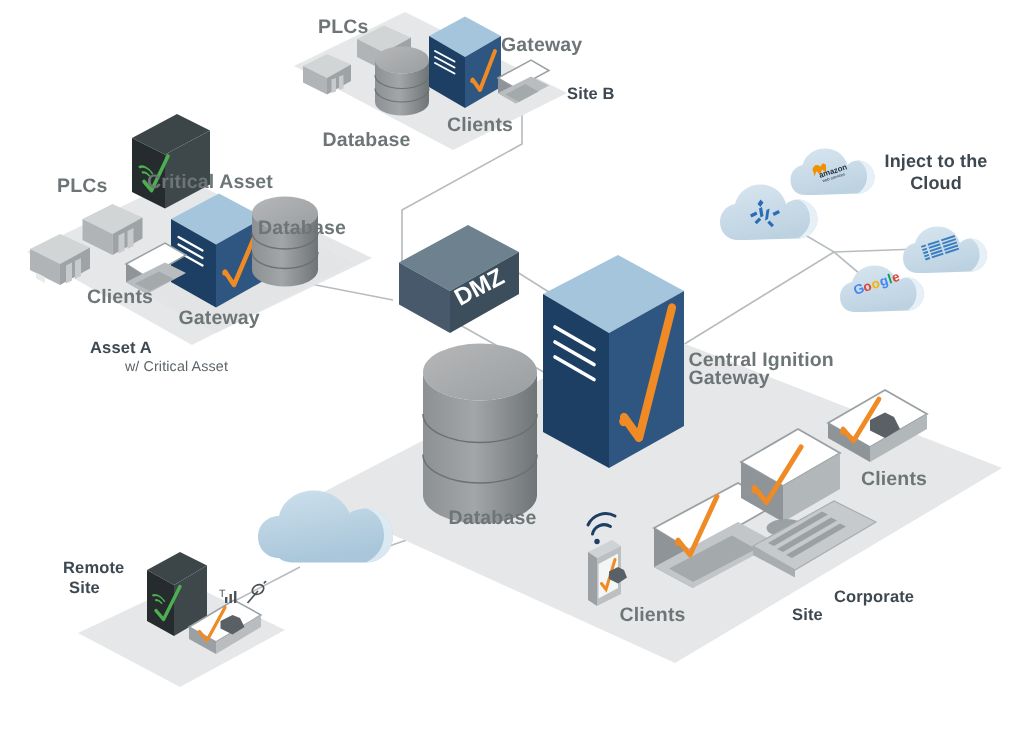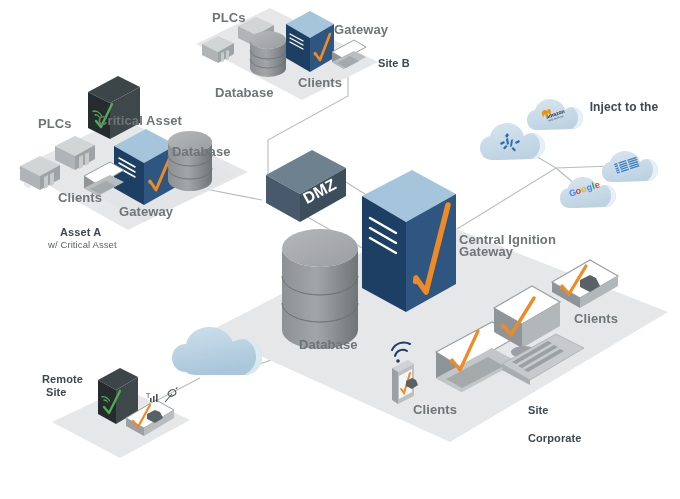--- a/index.html
+++ b/index.html
@@ -17,21 +17,21 @@
     font-size:13px;
     line-height:12px;
     white-space:nowrap;
     font-family:"Liberation Sans","DejaVu Sans",sans-serif;
     letter-spacing:.1px;
     font-weight:bold;
   }
   .lbl.site{
     color:#3d4851;font-weight:bold;font-size:11px;text-align:left;
   }
-  .lbl.sitesub{color:#5c6468;font-size:9.5px;text-align:left;font-weight:normal;}
+  .lbl.sitesub{color:#5c6468;font-size:9.5px;text-align:right;font-weight:normal;}
   .lbl.headline{
     color:#3d4851;font-weight:bold;font-size:12px;line-height:15px;
     text-align:center;white-space:normal;width:92px;
   }
 </style>
 </head>
 <body>
 
 <div id="stage">
 
@@ -408,21 +408,22 @@
 <div class="lbl" style="left:215px;top:87px;">Database</div>
 <div class="lbl" style="left:298px;top:77px;">Clients</div>
 <div class="lbl site" style="left:378px;top:57px;">Site B</div>
 
 <div class="lbl" style="left:459px;top:234px;text-align:right;">Central Ignition</div>
 <div class="lbl" style="left:459px;top:246px;">Gateway</div>
 <div class="lbl" style="left:299px;top:339px;">Database</div>
 
 <div class="lbl" style="left:413px;top:404px;">Clients</div>
 <div class="lbl" style="left:574px;top:313px;">Clients</div>
-<div class="lbl site" style="left:528px;top:392px;width:64px;margin-top:40px;">Corporate</div>
+<div class="lbl site" style="left:556px;top:392px;width:64px;">Corporate</div>
 <div class="lbl site" style="left:528px;top:404px;width:64px;">Site</div>
 
 <div class="lbl site" style="left:42px;top:373px;width:56px;">Remote</div>
 <div class="lbl site" style="left:46px;top:386px;width:56px;">Site</div>
 
 <div class="lbl headline" style="left:578px;top:100px;">Inject to the</div>
+<div class="lbl headline" style="left:578px;top:115px;">Cloud</div>
 
 </div>
 
 </body></html>

